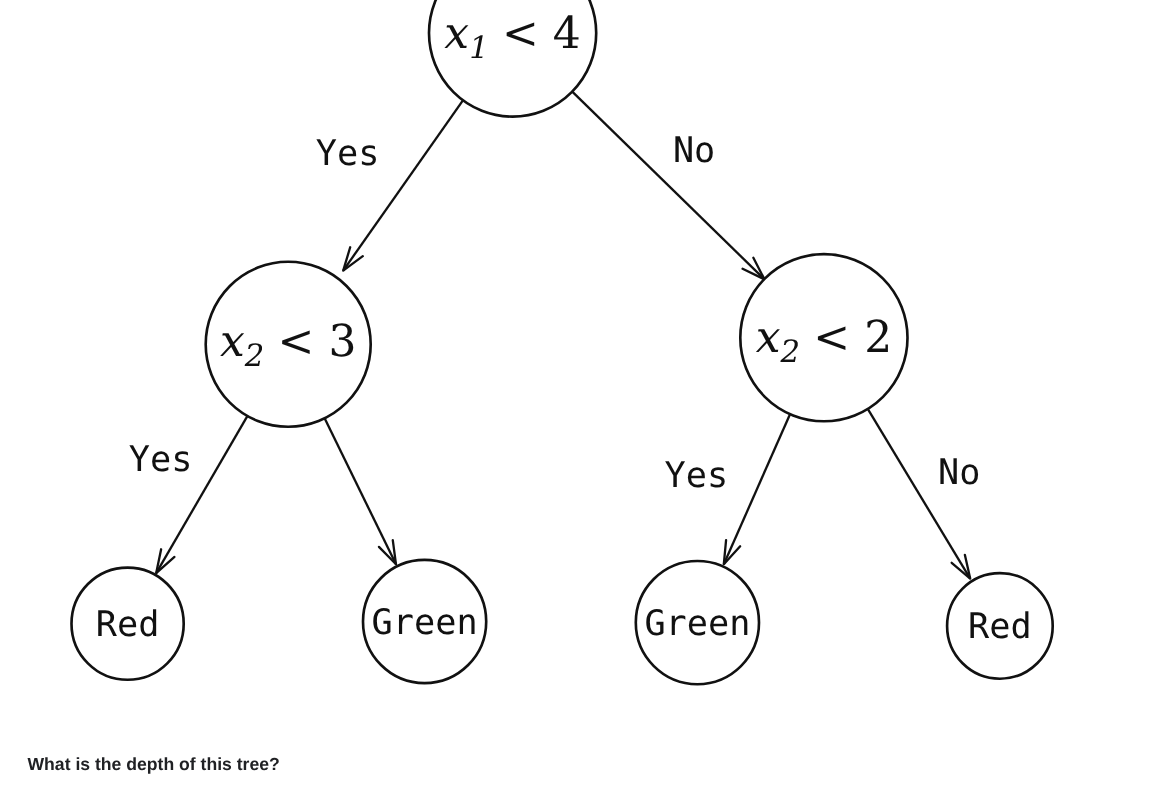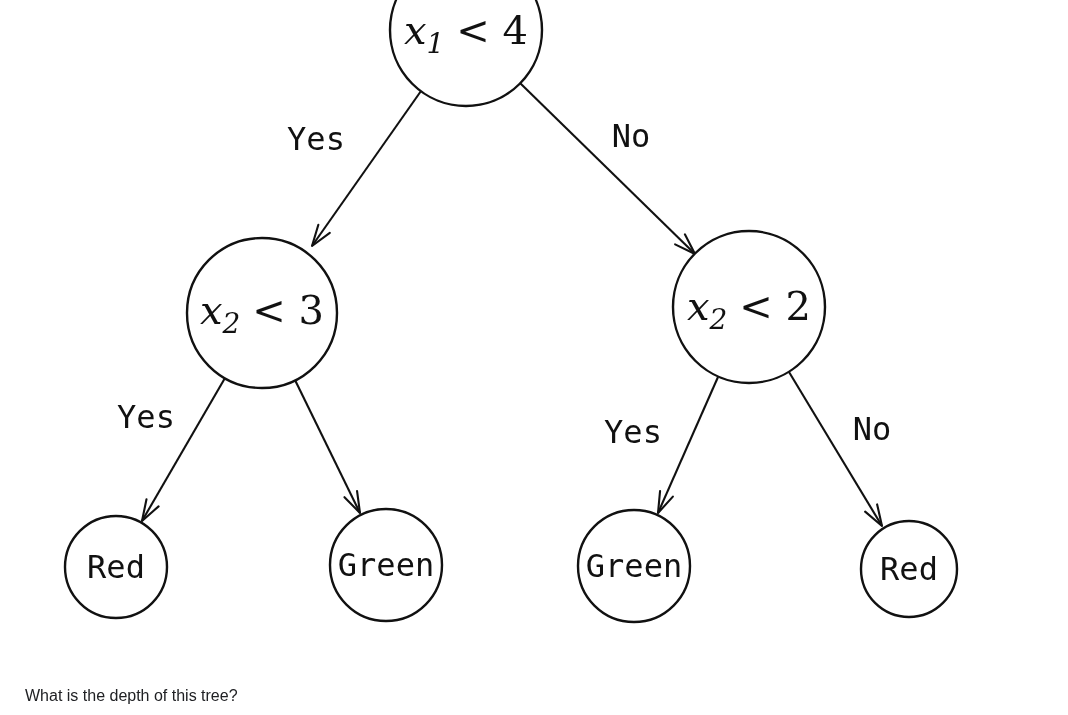--- a/index.html
+++ b/index.html
@@ -53,20 +53,21 @@
     font-size: 32px;
     fill: #111111;
   }
   .question {
     position: absolute;
     left: 25px;
     top: 687px;
     font-family: "Liberation Sans", sans-serif;
     font-size: 16px;
     color: #202124;
+    font-weight: bold;
   }
 </style>
 </head>
 <body>
 
 <div class="stage">
 
   <svg class="tree" width="1068" height="660" viewBox="0 0 1068 660">
 
     <defs>

